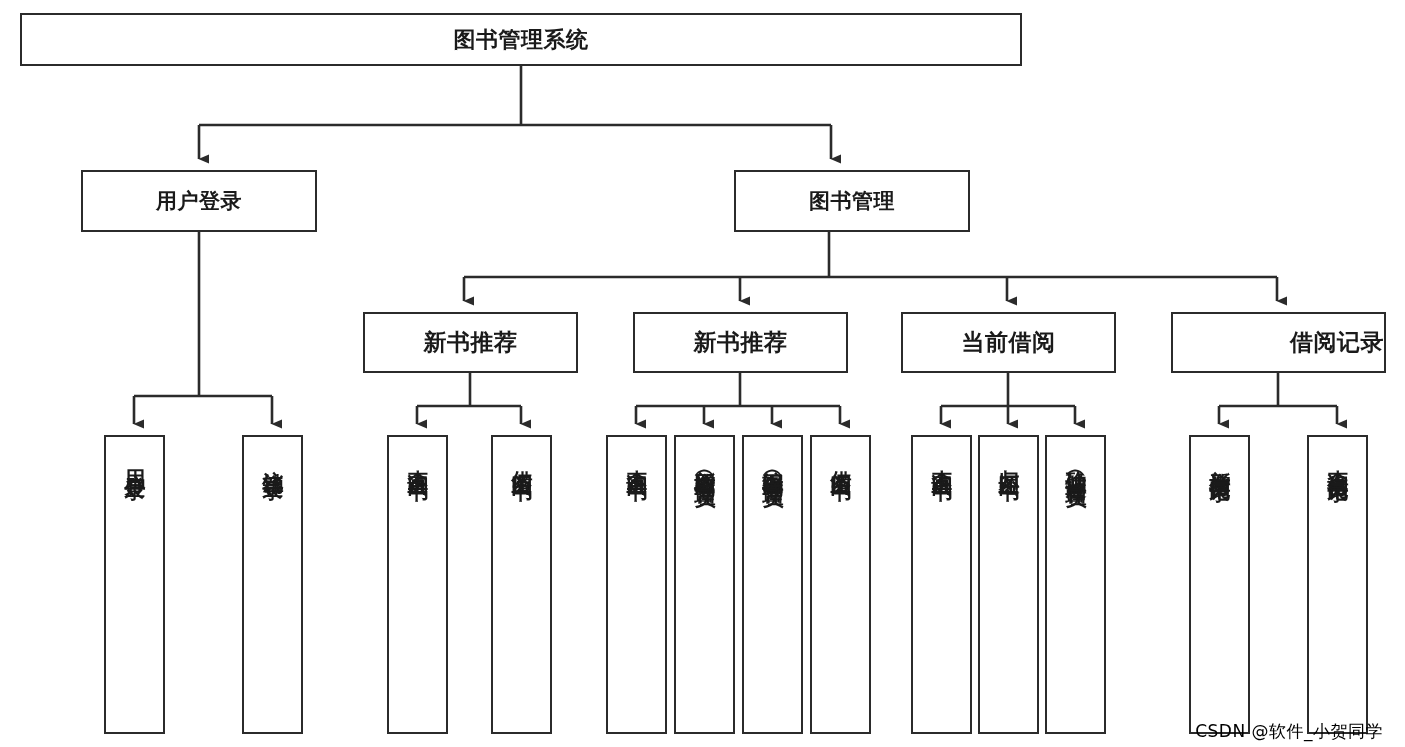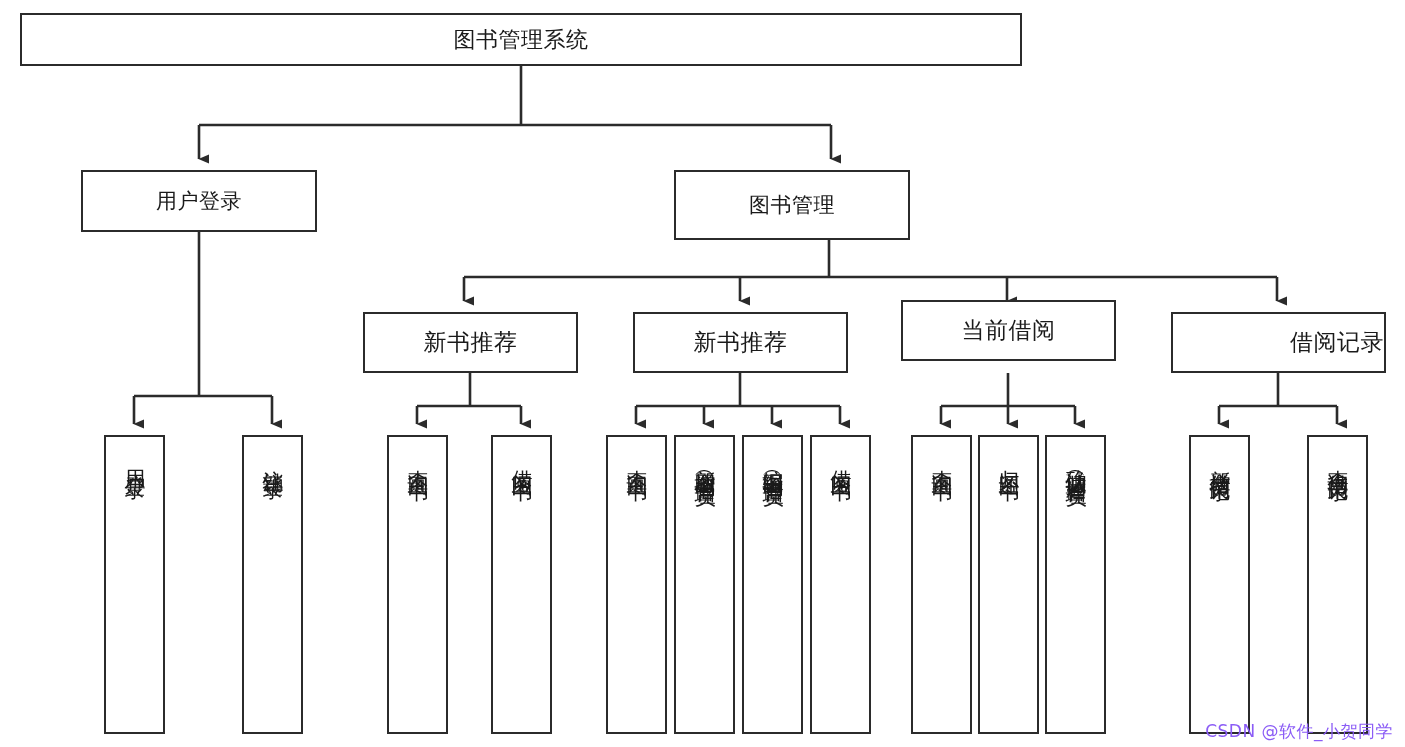--- a/index.html
+++ b/index.html
@@ -33,42 +33,43 @@
     align-items: center;
     justify-content: center;
     color: #1a1a1a;
   }
   .node .lbl {
     display: block;
     text-align: center;
     line-height: 1.06;
     letter-spacing: 0.5px;
     white-space: nowrap;
+    font-weight: bold;
   }
   .node.root .lbl { font-size: 22px; }
   .node.lvl2 .lbl { font-size: 21px; }
   .node.lvl3 .lbl { font-size: 23px; }
   .node.leaf {
     align-items: flex-start;
     padding-top: 16px;
   }
   .node.leaf .lbl {
     writing-mode: vertical-rl;
     text-orientation: upright;
     font-size: 21px;
     letter-spacing: 3.5px;
     line-height: 1;
   }
   .node.leaf.tall .lbl { letter-spacing: 2.5px; }
   .watermark {
     position: absolute;
-    right: 12px;
+    right: 22px;
     bottom: 4px;
     font-size: 17px;
-    color: #8b5cf6;
+    color: #000000;
     letter-spacing: 0.5px;
     white-space: nowrap;
     pointer-events: none;
   }
 </style>
 </head>
 <body>
 
 <div id="canvas">
 
@@ -122,31 +123,31 @@
     </g>
   </svg>
 
   <div class="node root" style="left:20px; top:13px; width:1002px; height:53px;">
     <span class="lbl">图书管理系统</span>
   </div>
 
   <div class="node lvl2" style="left:81px; top:170px; width:236px; height:62px;">
     <span class="lbl">用户登录</span>
   </div>
-  <div class="node lvl2" style="left:674px; top:170px; width:236px; height:70px;">
+  <div class="node lvl2" style="left:734px; top:170px; width:236px; height:62px;">
     <span class="lbl">图书管理</span>
   </div>
 
   <div class="node lvl3" style="left:363px; top:312px; width:215px; height:61px;">
     <span class="lbl">新书推荐</span>
   </div>
   <div class="node lvl3" style="left:633px; top:312px; width:215px; height:61px;">
     <span class="lbl">新书推荐</span>
   </div>
-  <div class="node lvl3" style="left:901px; top:300px; width:215px; height:61px;">
+  <div class="node lvl3" style="left:901px; top:312px; width:215px; height:61px;">
     <span class="lbl">当前借阅</span>
   </div>
   <div class="node lvl3" style="left:1171px; top:312px; width:215px; height:61px;justify-content:flex-end;">
     <span class="lbl">借阅记录</span>
   </div>
 
   <div class="node leaf" style="left:104px; top:435px; width:61px; height:299px;">
     <span class="lbl">用户登录</span>
   </div>
   <div class="node leaf" style="left:242px; top:435px; width:61px; height:299px;">

